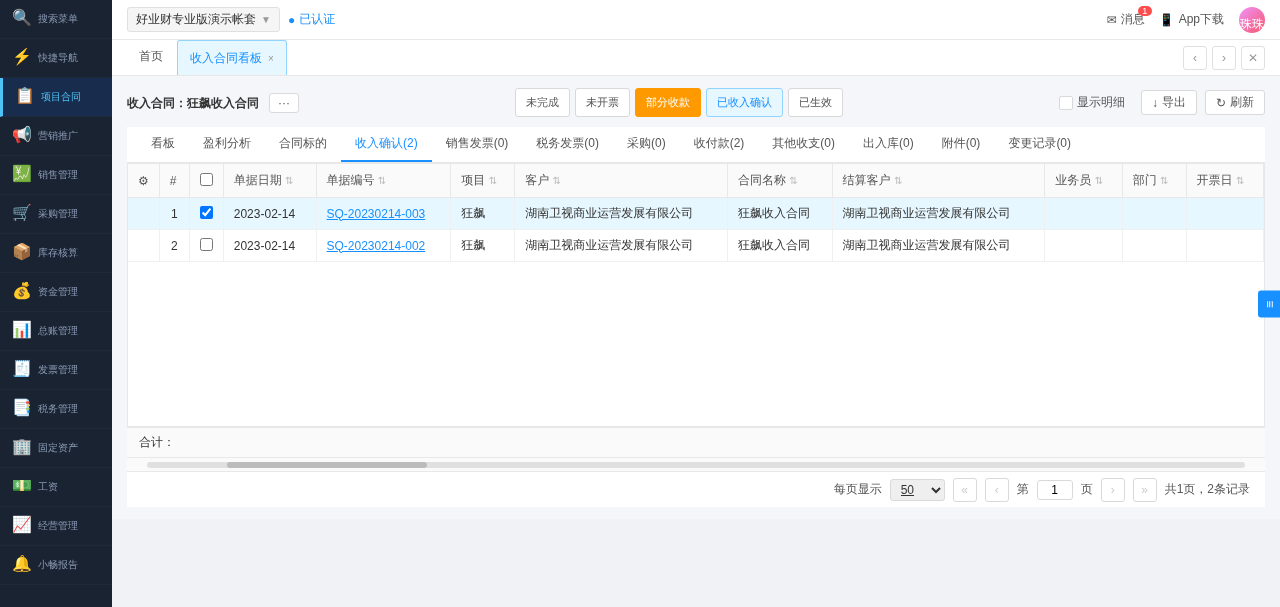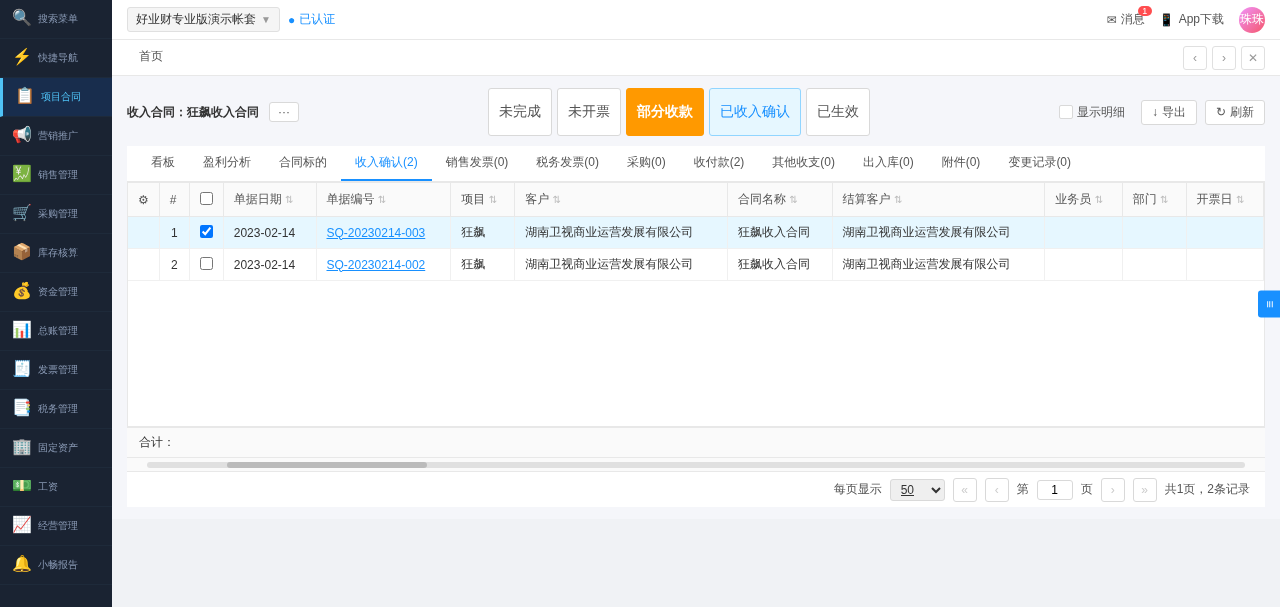--- a/index.html
+++ b/index.html
@@ -20,42 +20,42 @@
     
     .topbar { height: 40px; background: #fff; display: flex; align-items: center; padding: 0 15px; border-bottom: 1px solid #e8e8e8; justify-content: space-between; flex-shrink: 0; }
     .topbar-left { display: flex; align-items: center; gap: 8px; }
     .topbar-selector { display: flex; align-items: center; background: #f5f5f5; border: 1px solid #e0e0e0; border-radius: 3px; padding: 3px 8px; cursor: pointer; color: #333; font-size: 12px; gap: 5px; }
     .topbar-selector .caret { font-size: 10px; color: #999; }
     .topbar-certified { display: flex; align-items: center; gap: 4px; color: #1890ff; font-size: 12px; }
     .topbar-right { display: flex; align-items: center; gap: 15px; }
     .topbar-action { display: flex; align-items: center; gap: 4px; cursor: pointer; color: #555; font-size: 12px; }
     .notification-badge { position: relative; }
     .badge { position: absolute; top: -5px; right: -7px; background: #ff4d4f; color: #fff; border-radius: 10px; font-size: 9px; padding: 0 4px; min-width: 14px; text-align: center; }
-    .user-avatar { width: 26px; height: 26px; border-radius: 50%; background: linear-gradient(135deg, #f093fb, #f5576c); display: flex; align-items: center; justify-content: center; color: #fff; font-size: 11px; }
+    .user-avatar { width: 26px; height: 26px; border-radius: 50%; background: linear-gradient(135deg, #f093fb, #f5576c); display: flex; align-items: flex-end; justify-content: center; color: #fff; font-size: 11px; }
 
     
     .content { flex: 1; display: flex; flex-direction: column; overflow: hidden; background: #f5f6fa; }
 
     
     .tabs-bar { height: 36px; background: #fff; display: flex; align-items: stretch; border-bottom: 1px solid #e8e8e8; flex-shrink: 0; padding: 0 15px; gap: 2px; }
     .tab { display: flex; align-items: center; padding: 0 12px; cursor: pointer; color: #555; border-bottom: 2px solid transparent; font-size: 12px; white-space: nowrap; }
     .tab.home { color: #555; }
     .tab.active-tab { background: #e6f7ff; border: 1px solid #91d5ff; border-bottom: none; color: #1890ff; border-radius: 3px 3px 0 0; }
     .tab.active-tab .close-icon { margin-left: 6px; font-size: 10px; color: #999; }
     .tab-nav-right { margin-left: auto; display: flex; align-items: center; gap: 5px; }
     .tab-nav-btn { width: 24px; height: 24px; display: flex; align-items: center; justify-content: center; cursor: pointer; color: #999; border: 1px solid #e0e0e0; border-radius: 3px; }
 
     
     .page-content { flex: 1; display: flex; flex-direction: column; overflow: hidden; padding: 12px 15px; }
 
     
     .page-header { display: flex; align-items: center; margin-bottom: 10px; gap: 10px; flex-shrink: 0; }
     .status-buttons { display: flex; gap: 5px; margin-left: auto; }
-    .status-btn { padding: 14px 10px; border-radius: 3px; cursor: pointer; font-size: 14px; border: 1px solid #d9d9d9; color: #555; background: #fff; }
-    .status-btn.active { background: #ff9900; color: #fff; border-color: #ff9900; font-weight: bold; }
+    .status-btn { padding: 6px 10px; border-radius: 3px; cursor: pointer; font-size: 11px; border: 1px solid #d9d9d9; color: #555; background: #fff; }
+    .status-btn.active { background: #ff9900; color: #fff; border-color: #ff9900; }
     .status-btn.blue { color: #1890ff; border-color: #91d5ff; background: #e6f7ff; }
     .more-btn { padding: 2px 8px; border: 1px solid #d9d9d9; border-radius: 3px; cursor: pointer; color: #555; background: #fff; font-size: 12px; }
     .action-btn { display: flex; align-items: center; gap: 4px; padding: 3px 10px; border: 1px solid #d9d9d9; border-radius: 3px; cursor: pointer; color: #555; background: #fff; font-size: 12px; }
 
     
     .inner-tabs { display: flex; align-items: center; border-bottom: 1px solid #e8e8e8; flex-shrink: 0; background: #fff; padding: 0 10px; gap: 0; margin-bottom: 0; }
     .inner-tab { padding: 8px 14px; cursor: pointer; color: #555; border-bottom: 2px solid transparent; font-size: 12px; white-space: nowrap; }
     .inner-tab.active { color: #1890ff; border-bottom: 2px solid #1890ff; font-weight: 500; }
 
     
@@ -188,20 +188,24 @@
         <span>珠珠</span>
       </div>
     </div>
   </div>
 
   <div class="content">
 
     <div class="tabs-bar">
       <div class="tab home">
         <span>首页</span>
+      </div>
+      <div class="tab active-tab">
+        <span>收入合同看板</span>
+        <span class="close-icon">×</span>
       </div>
       <div class="tab-nav-right">
         <div class="tab-nav-btn">‹</div>
         <div class="tab-nav-btn">›</div>
         <div class="tab-nav-btn">✕</div>
       </div>
     </div>
 
     <div class="page-content">
 

